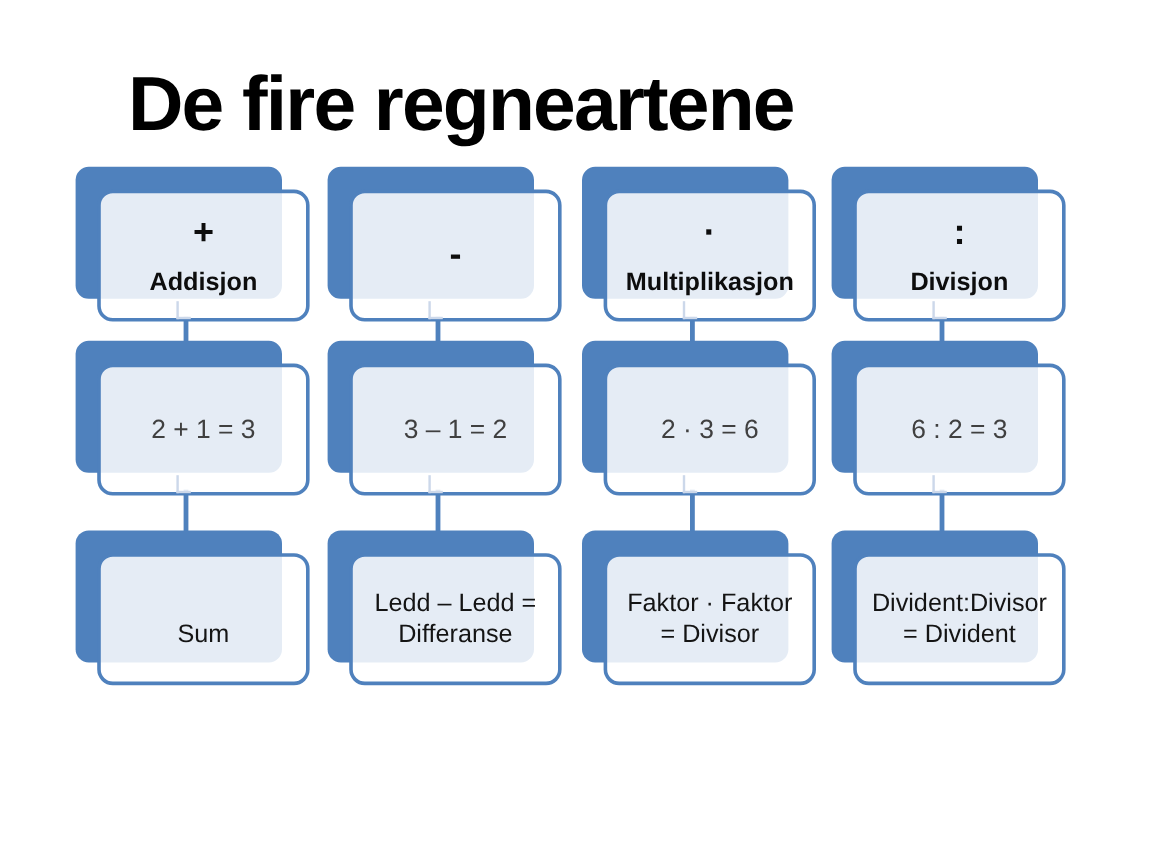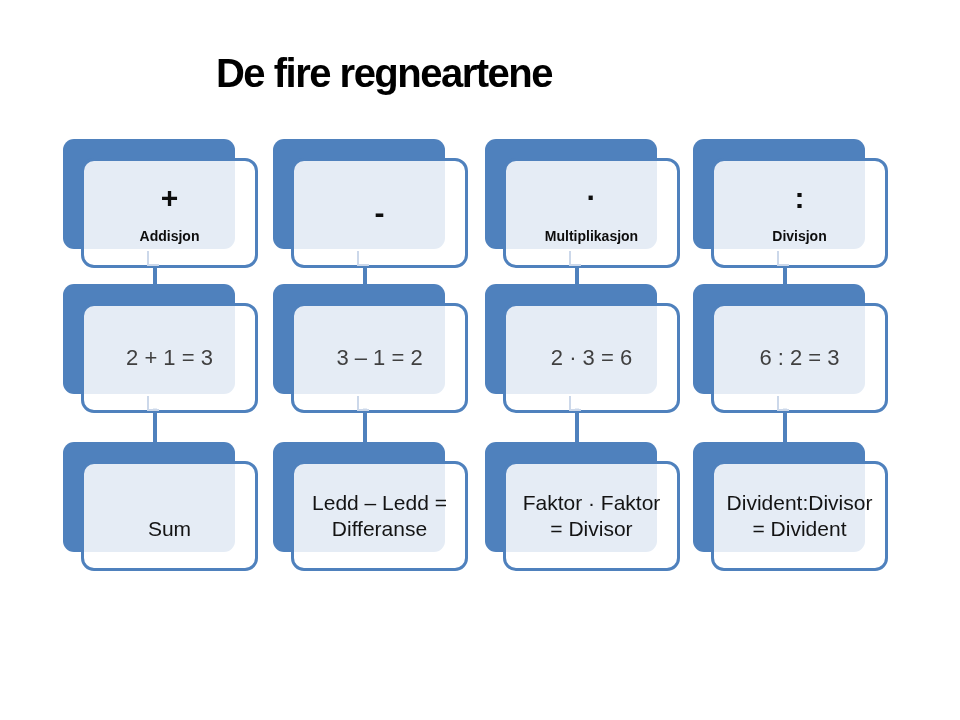--- a/index.html
+++ b/index.html
@@ -3,40 +3,40 @@
 <meta charset="utf-8">
 <style>
   html,body{margin:0;padding:0;background:#fff;}
   .slide{
     position:relative;width:960px;height:720px;background:#fff;
     font-family:"Liberation Sans",sans-serif;overflow:hidden;color:#000;
     --accent:#4F81BD; --ghost:#CCD8EA;
   }
   .title{
     position:absolute;top:50px;left:0;width:768px;margin:0;
-    text-align:center;font-size:40px;font-weight:bold;color:#000;
+    text-align:center;font-size:64px;font-weight:bold;color:#000;
     letter-spacing:-1.5px;line-height:1.15;
   }
   
   .node{position:absolute;width:195px;height:129px;z-index:2;}
   .c0{left:63px}.c1{left:273px}.c2{left:485px}.c3{left:693px}
   .r0{top:139px}.r1{top:284px}.r2{top:442px}
   .back{
     position:absolute;left:0;top:0;width:172px;height:110px;
     background:var(--accent);border-radius:11px;z-index:1;
   }
   .front{
     position:absolute;left:18px;top:19px;width:177px;height:110px;
     box-sizing:border-box;border:3px solid var(--accent);border-radius:13px;
     background:rgba(255,255,255,0.85);
     display:flex;flex-direction:column;align-items:center;justify-content:center;
     text-align:center;z-index:3;
   }
   .sym{font-size:30px;font-weight:bold;line-height:1;color:#0d0d0d;}
-  .lbl{font-size:14px;font-weight:bold;margin-top:15px;color:#0d0d0d;}
+  .lbl{font-size:21px;font-weight:bold;margin-top:15px;color:#0d0d0d;}
   .eq{font-size:22px;color:#404040;}
   .frm{font-size:21px;line-height:26px;color:#141414;}
   
   .ghost-v{position:absolute;left:84px;top:112px;width:2px;height:15px;background:var(--ghost);z-index:5;}
   .ghost-h{position:absolute;left:84px;top:125px;width:12px;height:2px;background:var(--ghost);z-index:5;}
   
   .conn{position:absolute;width:4px;background:var(--accent);z-index:1;}
   .ca{top:264px;height:22px}
   .cb{top:408px;height:36px}
   .k0{left:153px}.k1{left:363px}.k2{left:575px}.k3{left:783px}

